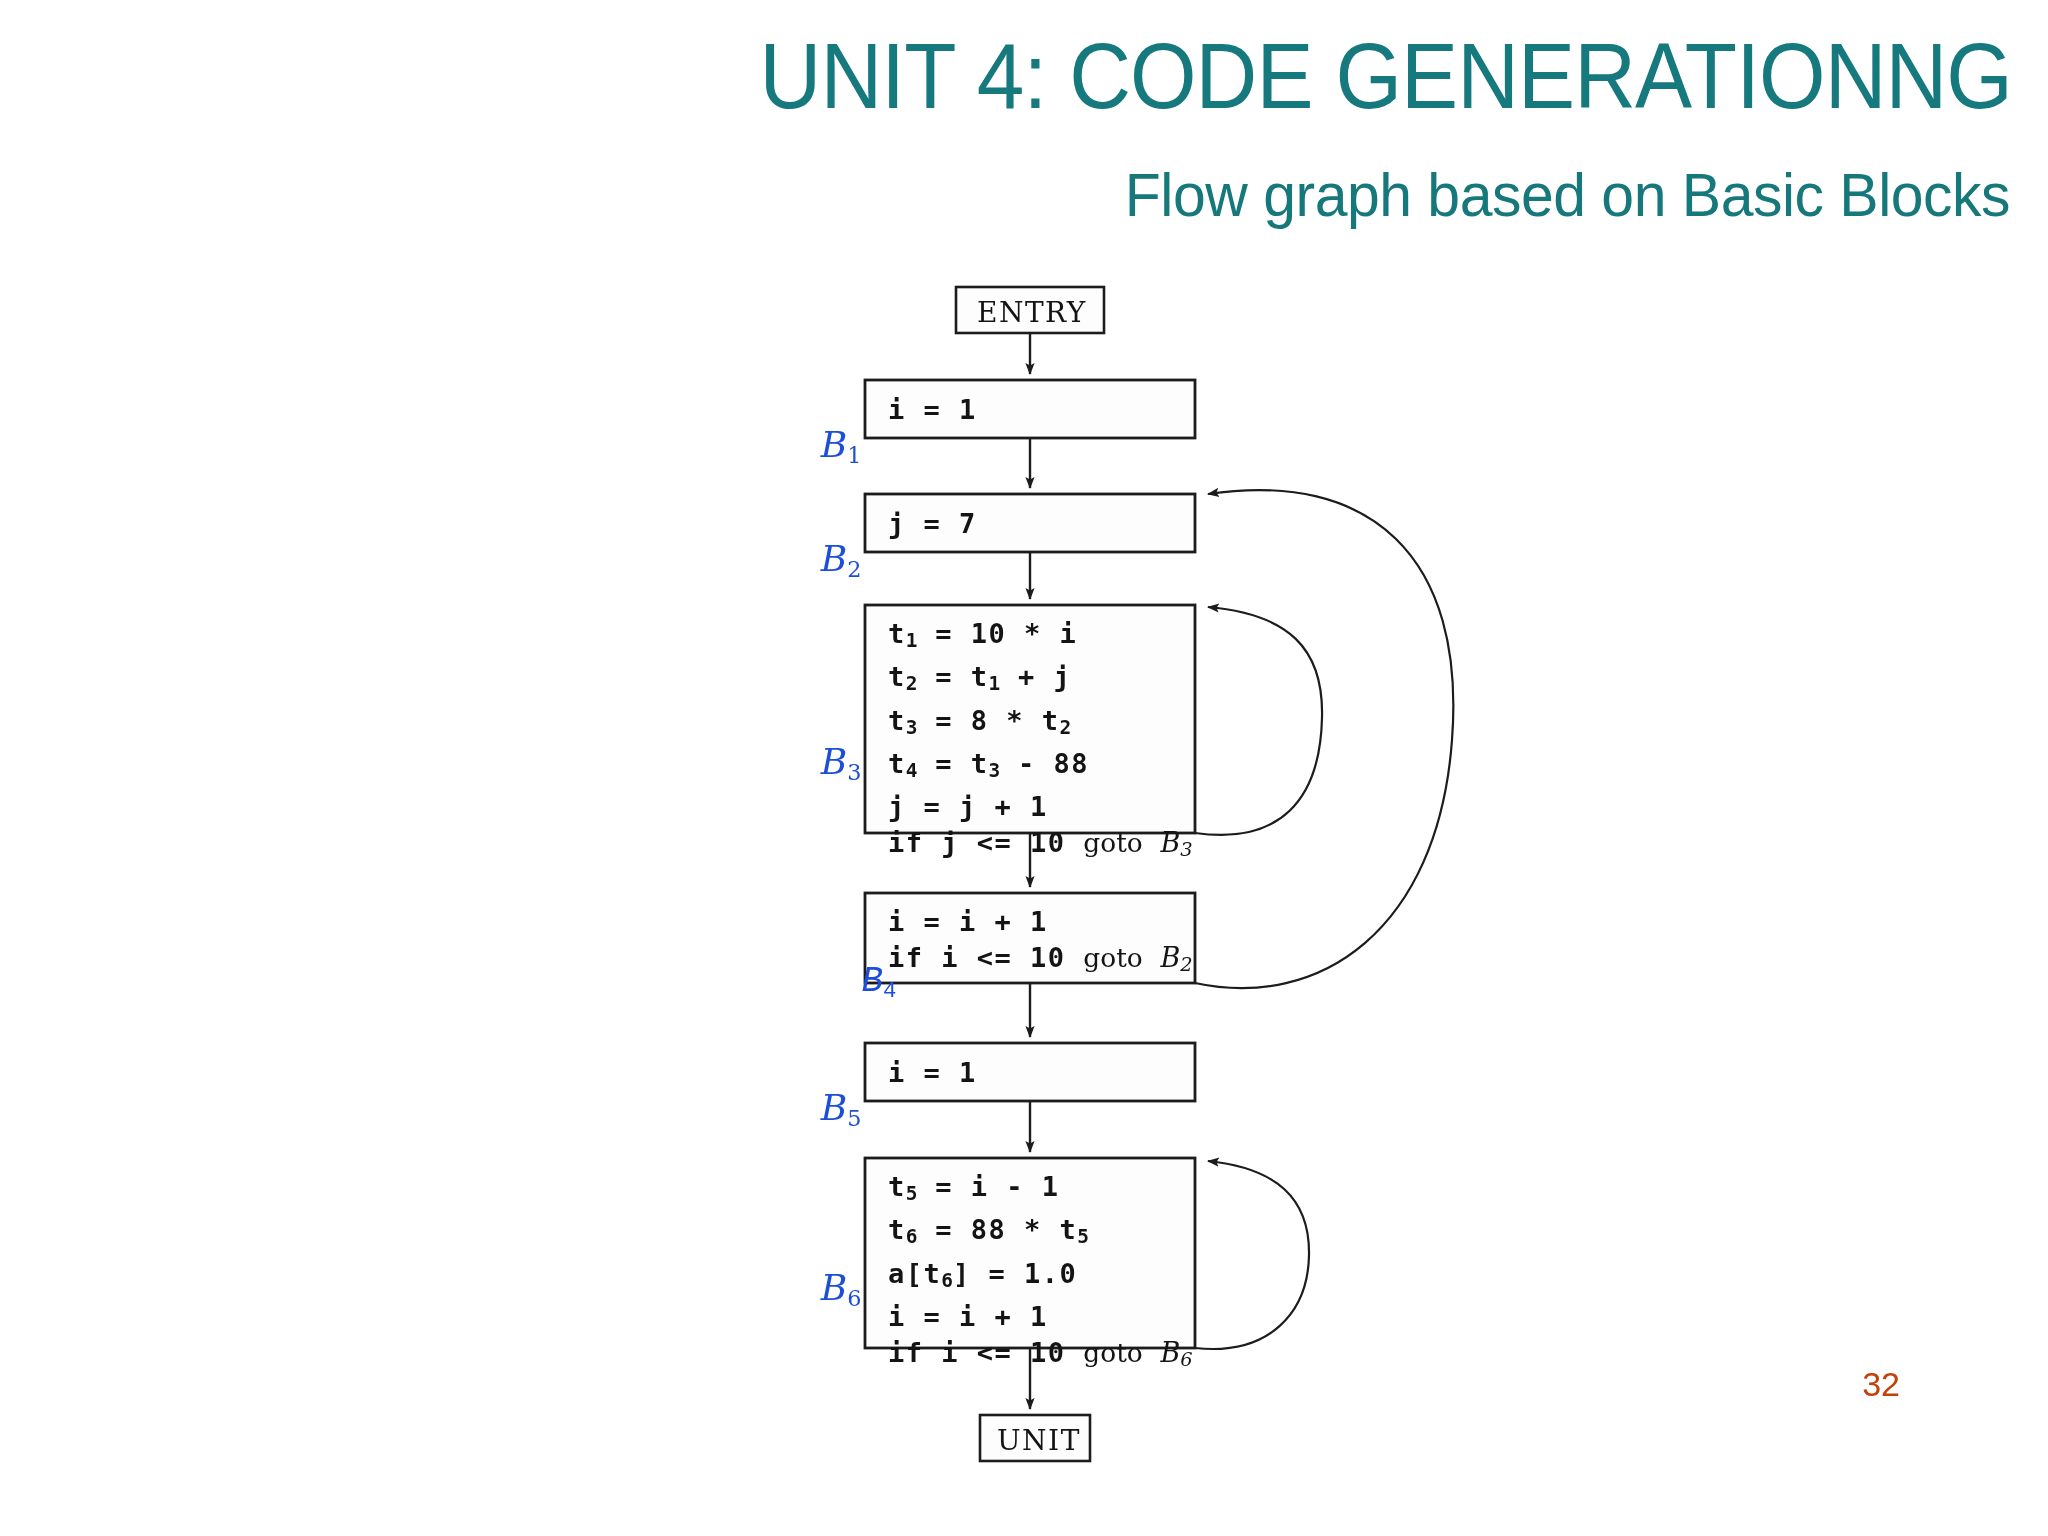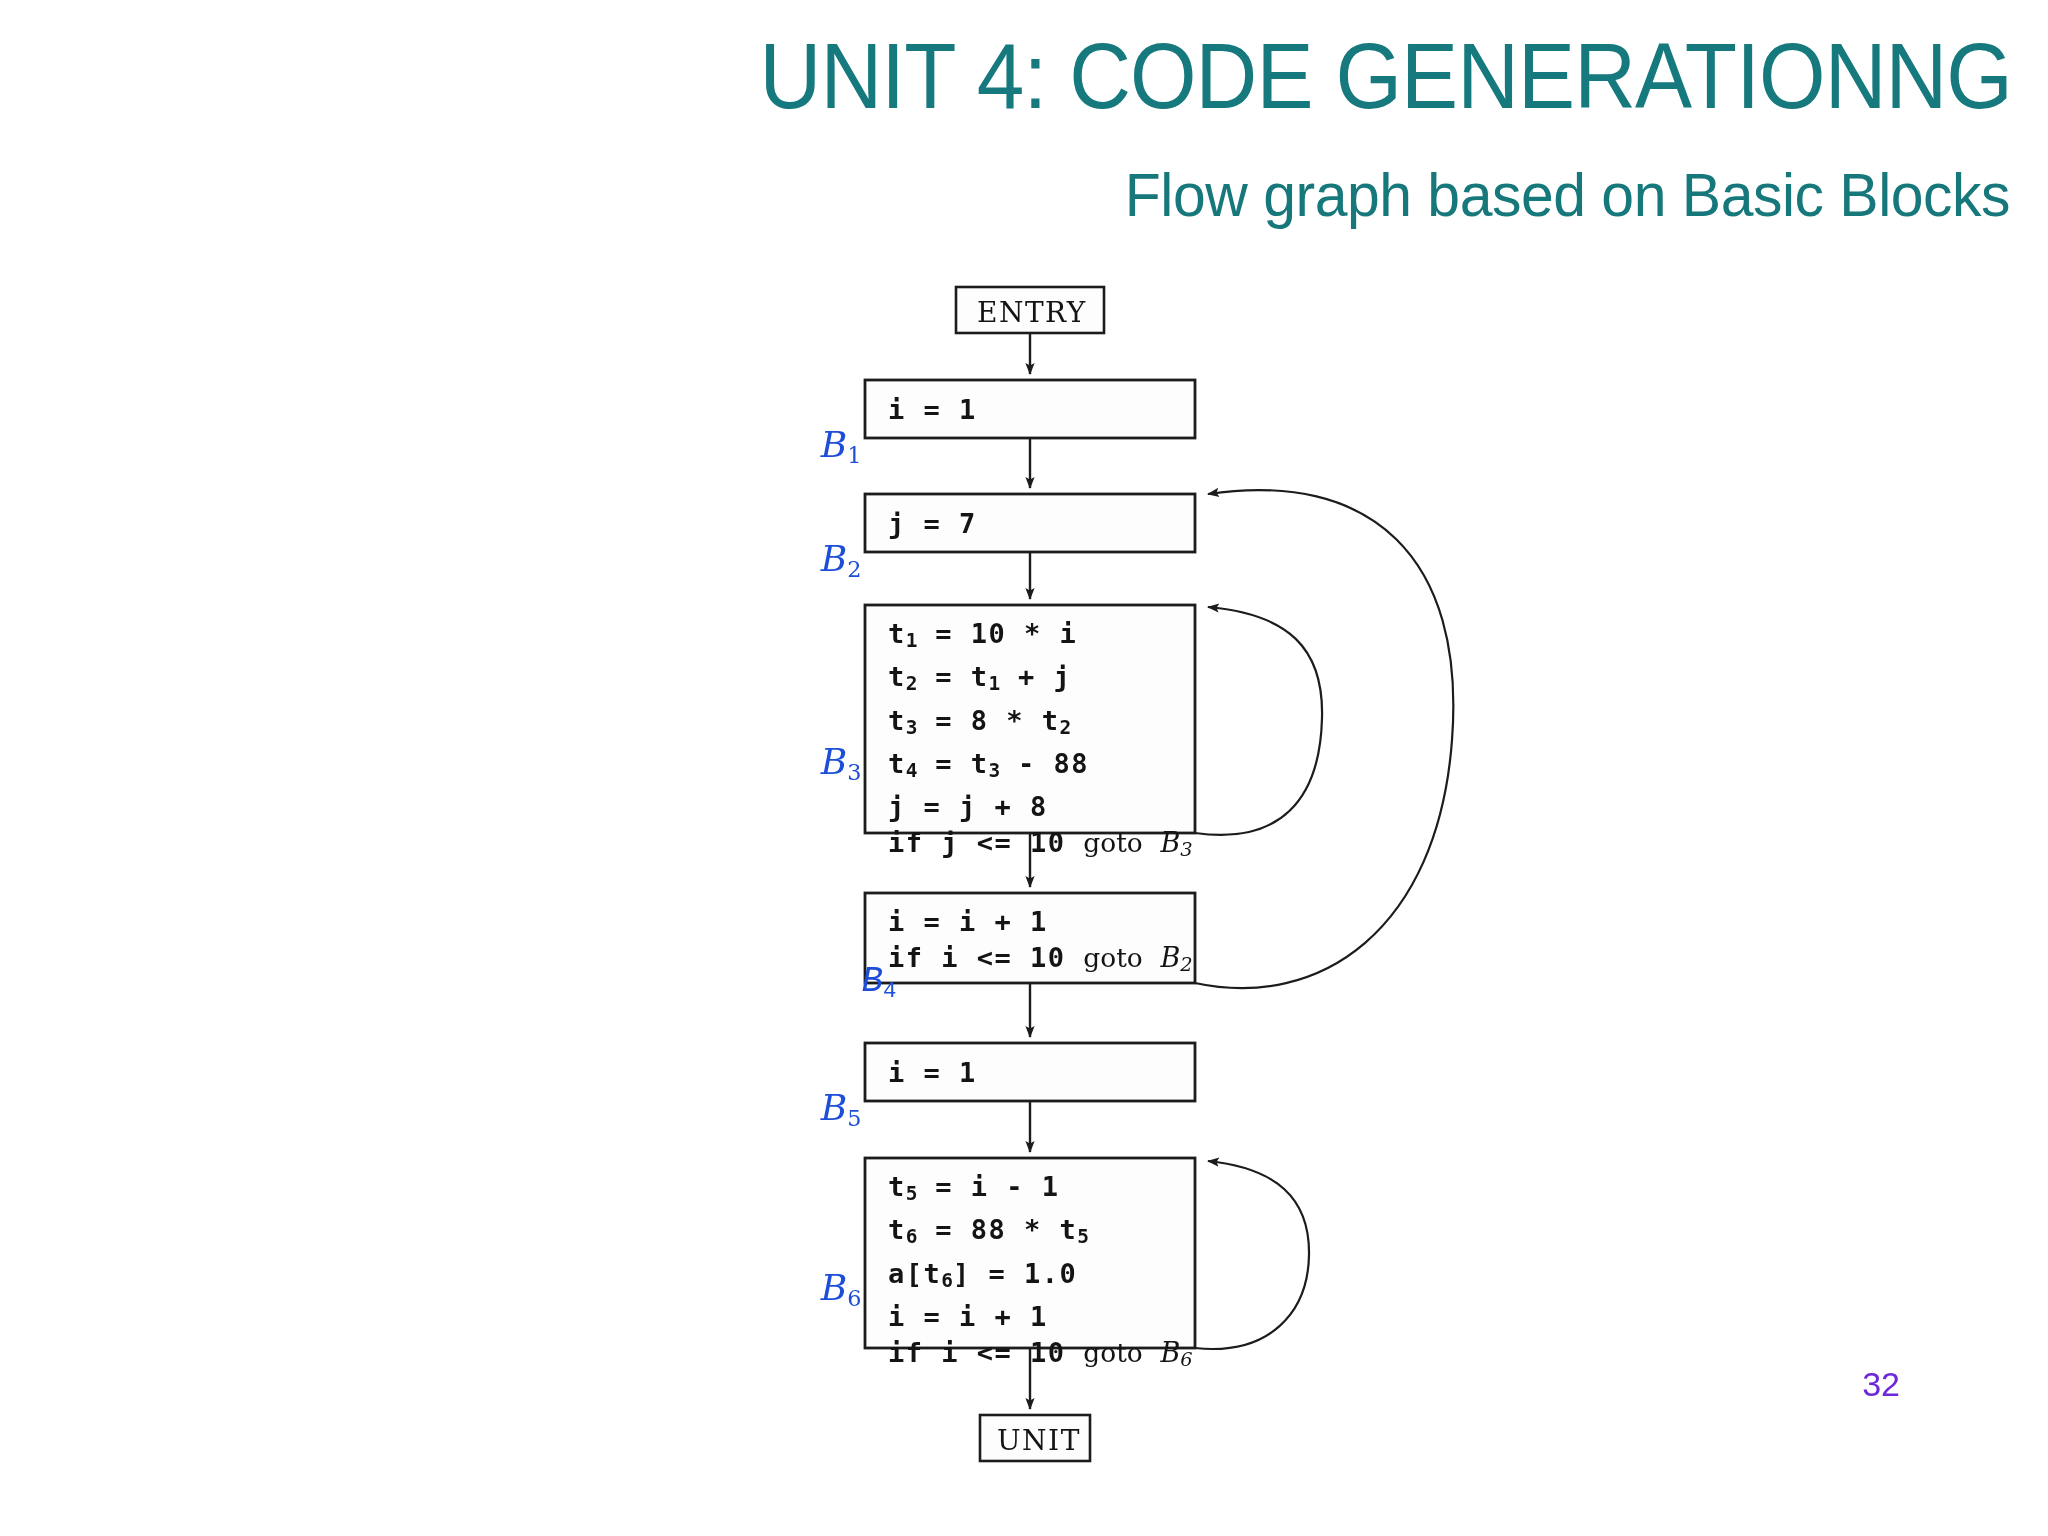--- a/index.html
+++ b/index.html
@@ -38,21 +38,21 @@
     transform:scaleX(0.95);
     transform-origin:100% 50%;
     white-space:nowrap;
     line-height:1.05;
   }
 
   
   .page-num{
     position:absolute;
     right:148px;top:1365px;
-    color:#6d28d9;
+    color:#c2410c;
     font-size:34px;
   }
 
   
   .graph{
     position:absolute;
     left:0;top:0;
     width:2048px;height:1536px;
     pointer-events:none;
   }
@@ -179,20 +179,20 @@
   </div>
   <div class="blk-label" style="left:775px;top:1046px;">
     <span>B</span><sub>5</sub>
   </div>
   <div class="blk-label" style="left:775px;top:1226px;">
     <span>B</span><sub>6</sub>
   </div>
 
   <div class="node-text" style="left:888px;top:392px;"><div>i = 1</div></div>
   <div class="node-text" style="left:888px;top:506px;"><div>j = 7</div></div>
-  <div class="node-text" style="left:888px;top:616px;"><div>t<sub>1</sub> = 10 * i</div><div>t<sub>2</sub> = t<sub>1</sub> + j</div><div>t<sub>3</sub> = 8 * t<sub>2</sub></div><div>t<sub>4</sub> = t<sub>3</sub> - 88</div><div>j = j + 8</div><div>if j &lt;= 10 <span class="goto-word">goto</span> <i>B<sub>3</sub></i></div></div>
+  <div class="node-text" style="left:888px;top:616px;"><div>t<sub>1</sub> = 10 * i</div><div>t<sub>2</sub> = t<sub>1</sub> + j</div><div>t<sub>3</sub> = 8 * t<sub>2</sub></div><div>t<sub>4</sub> = t<sub>3</sub> - 88</div><div>j = j + 1</div><div>if j &lt;= 10 <span class="goto-word">goto</span> <i>B<sub>3</sub></i></div></div>
   <div class="node-text" style="left:888px;top:904px;"><div>i = i + 1</div><div>if i &lt;= 10 <span class="goto-word">goto</span> <i>B<sub>2</sub></i></div></div>
   <div class="node-text" style="left:888px;top:1055px;"><div>i = 1</div></div>
   <div class="node-text" style="left:888px;top:1169px;"><div>t<sub>5</sub> = i - 1</div><div>t<sub>6</sub> = 88 * t<sub>5</sub></div><div>a[t<sub>6</sub>] = 1.0</div><div>i = i + 1</div><div>if i &lt;= 10 <span class="goto-word">goto</span> <i>B<sub>6</sub></i></div></div>
 
   <div class="page-num">32</div>
 
 </div>
 
 </body></html>

